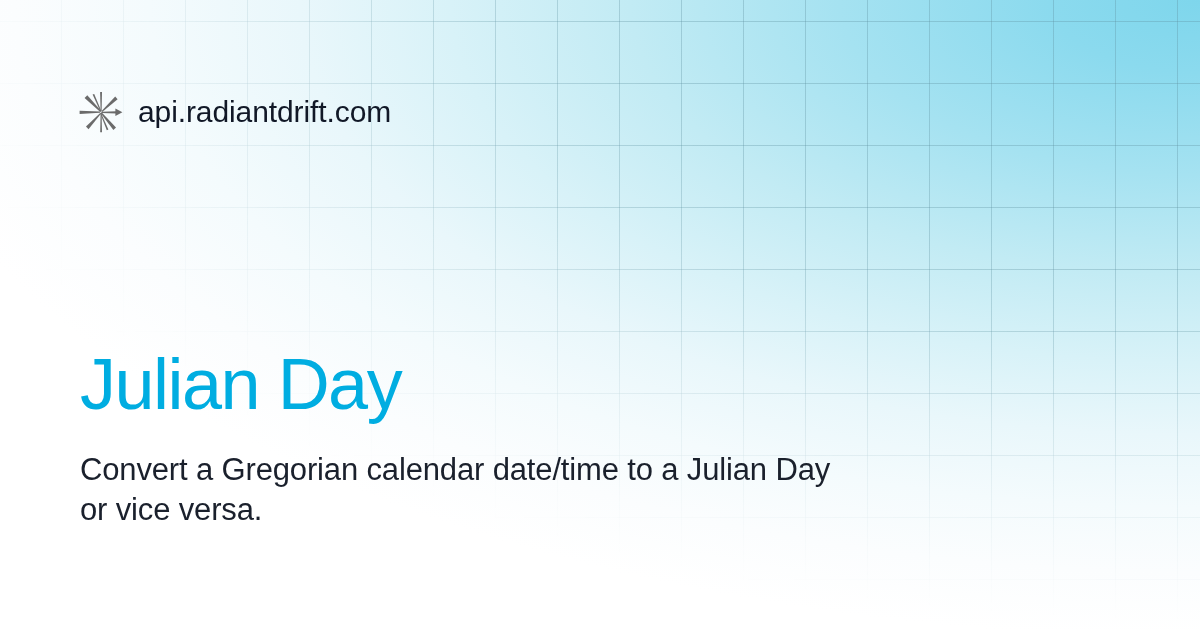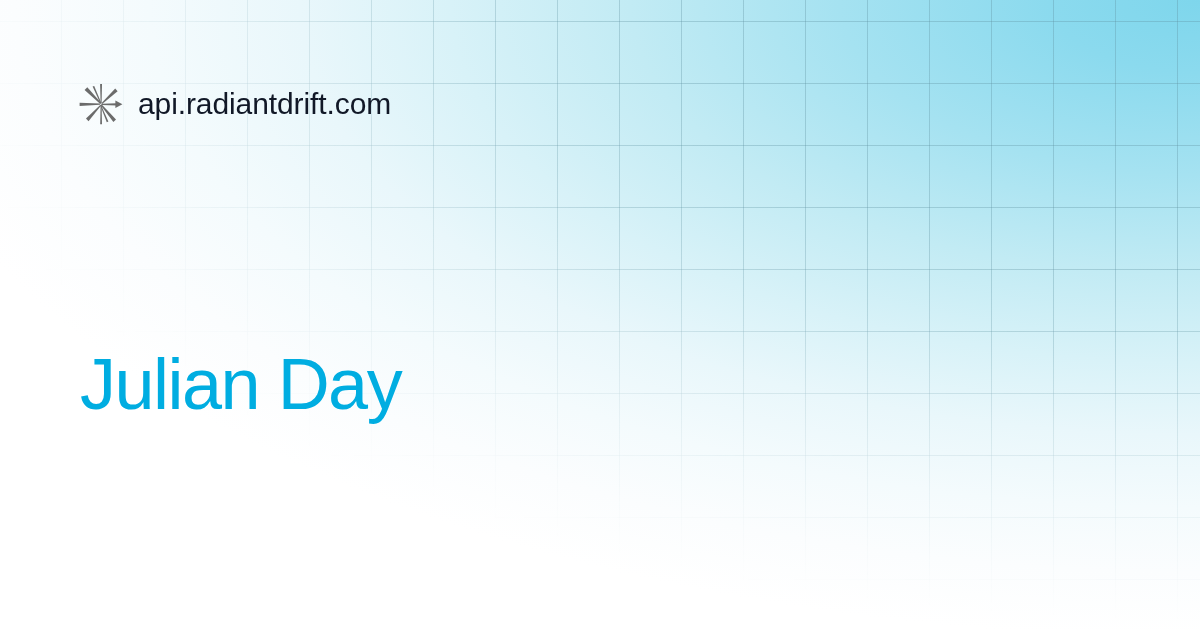--- a/index.html
+++ b/index.html
@@ -67,21 +67,21 @@
         rgba(0,0,0,0.55) 58%,
         rgba(0,0,0,0.28) 68%,
         rgba(0,0,0,0.10) 77%,
         rgba(0,0,0,0) 86%);
   }
 
   
   .brand {
     position: absolute;
     left: 78px;
-    top: 80px;
+    top: 88px;
     display: flex;
     align-items: center;
     gap: 14px;
     height: 48px;
   }
   .brand-mark {
     width: 46px;
     height: 46px;
     display: block;
     flex: 0 0 auto;
@@ -152,15 +152,16 @@
         <path d="M22.4 22.5 L14.6 5.6 L16.2 4.9 L23.3 22.1 Z"></path>
 
         <path d="M23.0 24.0 L30.4 40.6 L28.8 41.3 L22.2 24.3 Z"></path>
       </g>
     </svg>
     <span class="brand-name">api.radiantdrift.com</span>
   </div>
 
   <div class="headline-block">
     <h1 class="headline">Julian Day</h1>
+    <p class="subhead">Convert a Gregorian calendar date/time to a Julian Day or vice versa.</p>
   </div>
 
 </div>
 
 </body></html>

